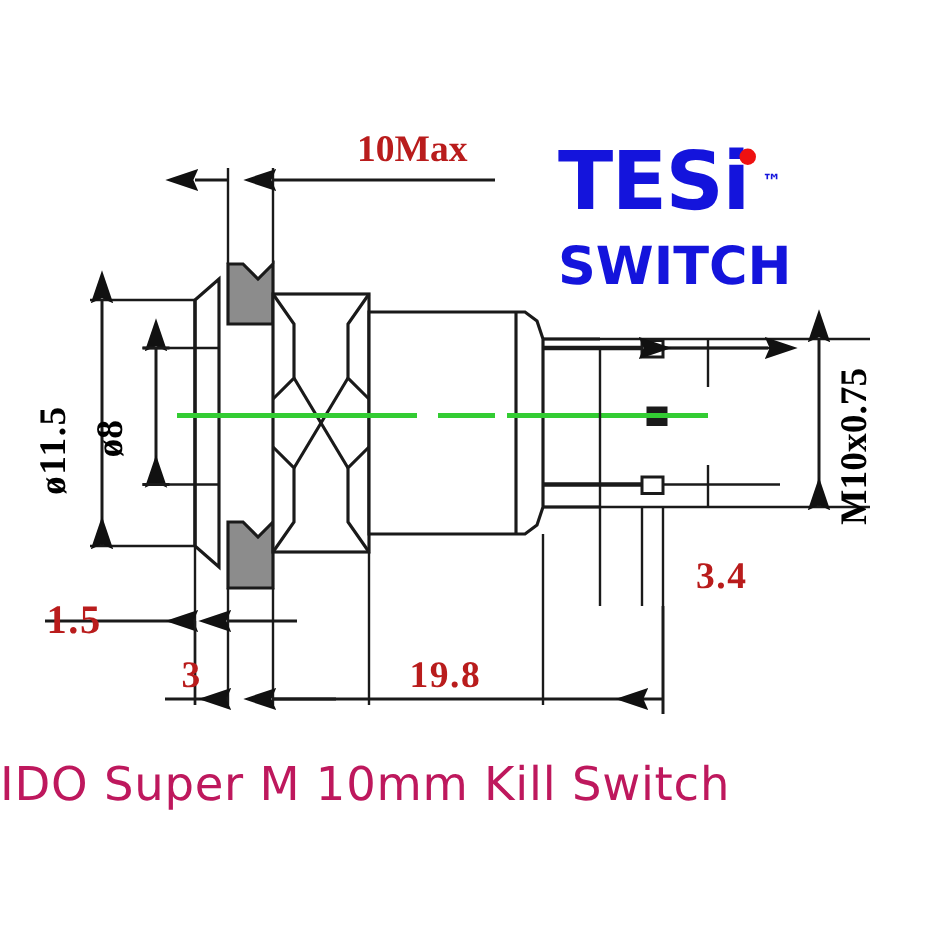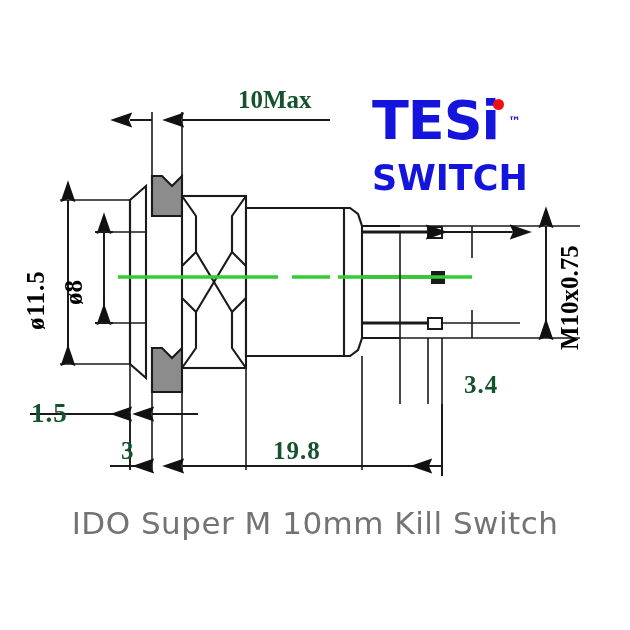--- a/index.html
+++ b/index.html
@@ -74,21 +74,21 @@
     color: #1414dc;
     left: 136px;
     top: 1px;
   }
 
   
   .dim {
     position: absolute;
     font-family: "Liberation Serif", serif;
     font-weight: bold;
-    color: #14532d;
+    color: #b91c1c;
     white-space: nowrap;
     z-index: 4;
   }
   #dim-10max { left: 238px; top: 86px;  font-size: 25px; letter-spacing: 0px;}
   #dim-1p5   { left: 31px;  top: 398px; font-size: 27px; letter-spacing: 1px;}
   #dim-3     { left: 121px; top: 437px; font-size: 25px; }
   #dim-19p8  { left: 273px; top: 437px; font-size: 25px; letter-spacing: 1px;}
   #dim-3p4   { left: 464px; top: 371px; font-size: 25px; letter-spacing: 1px;}
 
   .dim-vert {
@@ -114,25 +114,24 @@
     transform: rotate(-90deg);
     letter-spacing: 0px;
   }
 
   
   #caption {
     position: absolute;
     left: 0;
     top: 505px;
     width: 630px;
-    text-align: center;
     font-family: "DejaVu Sans", sans-serif;
     font-size: 31px;
     letter-spacing: 0.5px;
-    color: #737373;
+    color: #be185d;
     z-index: 5;
   }
 </style>
 </head>
 <body>
 
 <div id="page">
 
   <svg id="drawing-svg" viewBox="0 0 630 630">
     <defs>

